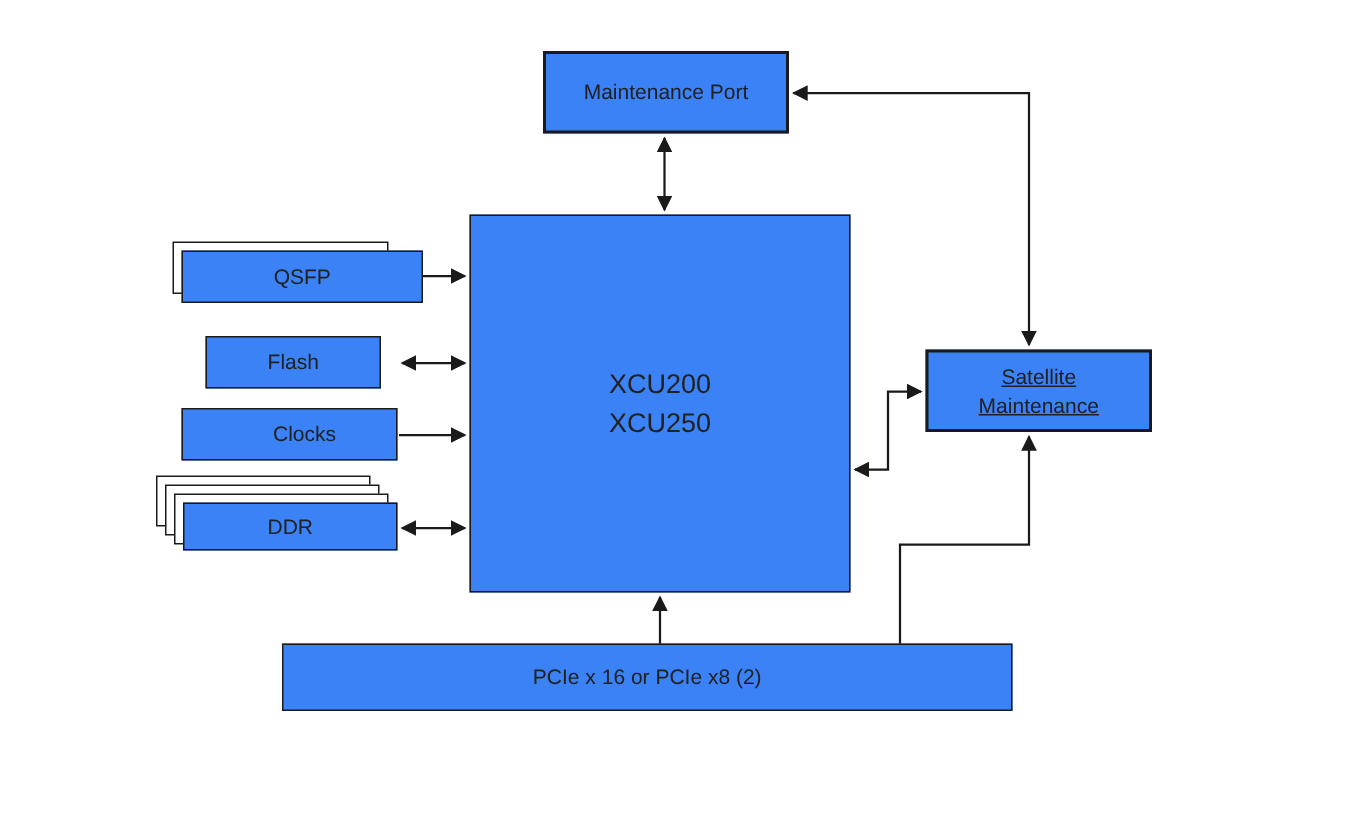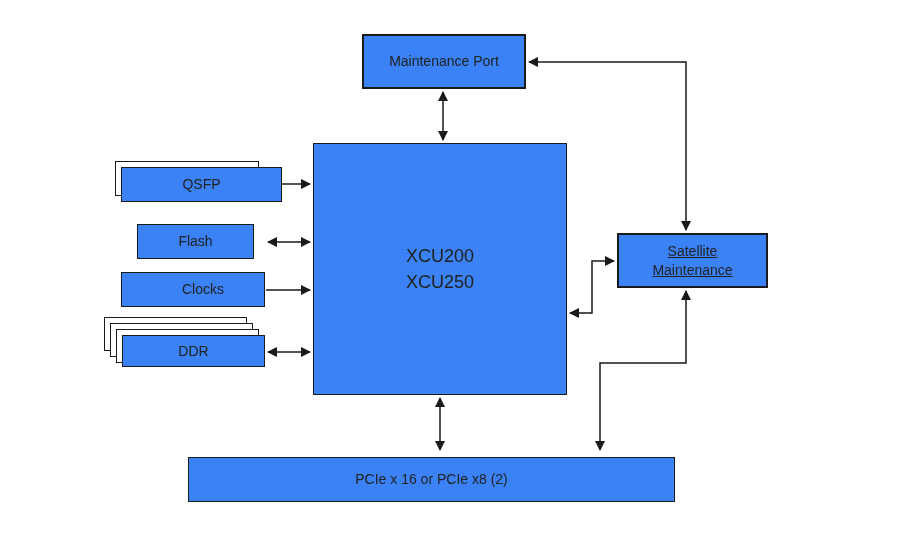--- a/index.html
+++ b/index.html
@@ -51,21 +51,21 @@
   #xcu-block        { left: 313px; top: 143px; width: 254px; height: 252px; }
   #qsfp-back        { left: 115px; top: 161px; width: 144px; height: 35px; }
   #qsfp-block       { left: 121px; top: 167px; width: 161px; height: 35px; }
   #flash-block      { left: 121px; top: 224px; width: 117px; height: 35px; margin-left: 16px; }
   #clocks-block     { left: 121px; top: 272px; width: 144px; height: 35px; padding-left: 20px; }
   #ddr-back3        { left: 104px; top: 317px; width: 143px; height: 34px; }
   #ddr-back2        { left: 110px; top: 323px; width: 143px; height: 34px; }
   #ddr-back1        { left: 116px; top: 329px; width: 143px; height: 34px; }
   #ddr-block        { left: 122px; top: 335px; width: 143px; height: 32px; }
   #satellite-controller { left: 617px; top: 233px; width: 151px; height: 55px; text-decoration: underline; }
-  #pcie-block       { left: 188px; top: 457px; width: 487px; height: 45px; }
+  #pcie-block       { left: 188px; top: 429px; width: 487px; height: 45px; }
 </style>
 </head>
 <body>
 
 <div class="canvas">
 
   <svg class="wires" id="wires" viewBox="0 0 898 545" xmlns="http://www.w3.org/2000/svg">
     <defs>
       <marker id="arrow" viewBox="0 0 10 10" refX="9" refY="5" markerWidth="7" markerHeight="7" orient="auto-start-reverse">
         <path d="M0,0 L10,5 L0,10 z" fill="#1a1a1a"></path>

